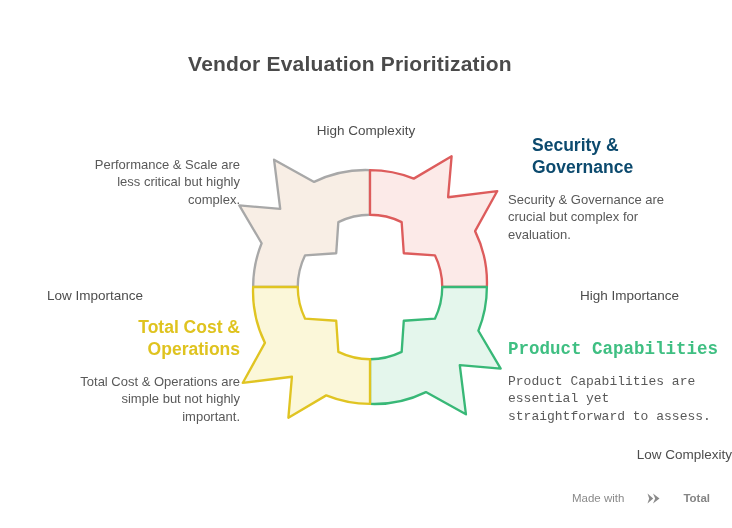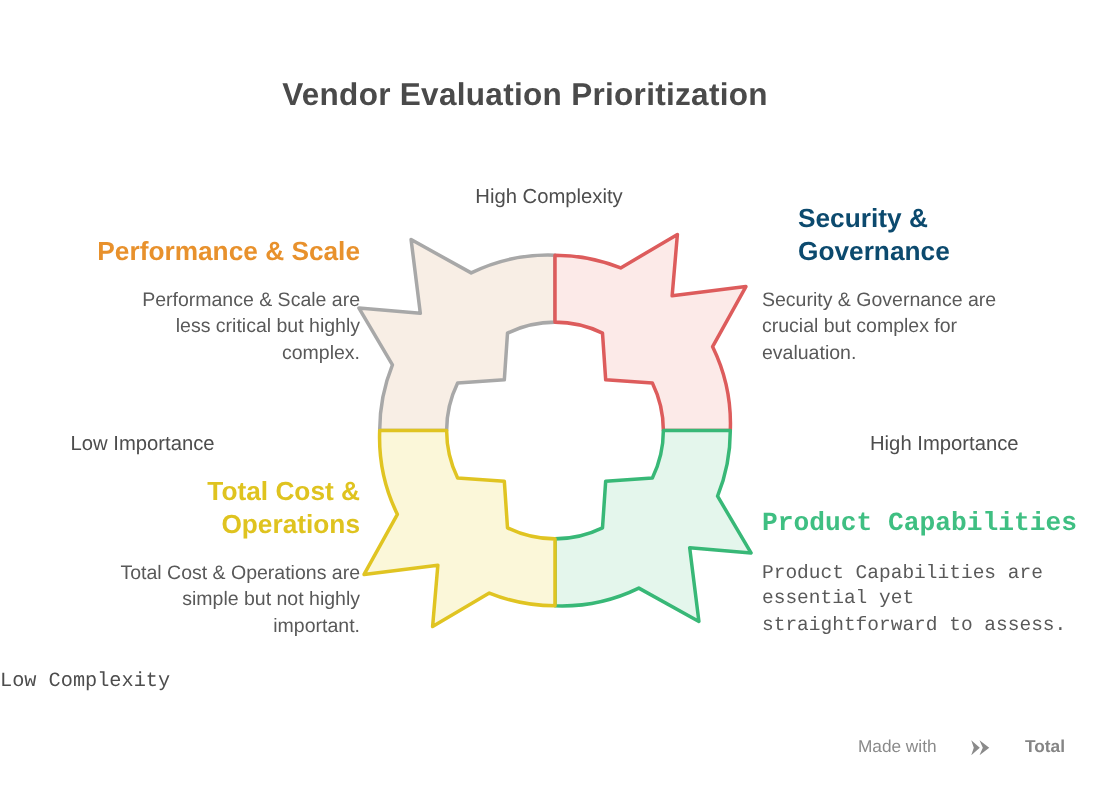--- a/index.html
+++ b/index.html
@@ -15,21 +15,21 @@
     text-align:center;
     font-size:21px;font-weight:700;color:#4a4a4a;
     letter-spacing:.2px;
   }
   .axis-label{
     position:absolute;
     font-size:13.5px;font-weight:500;color:#4d4d4d;
     white-space:nowrap;
   }
   .axis-top{top:123px;left:0;width:732px;text-align:center;}
-  .axis-bottom{top:447px;left:0;width:732px;text-align:left;font-family:Liberation Mono, monospace;}
+  .axis-bottom{top:447px;left:0;width:732px;text-align:right;}
   .axis-left{top:288px;left:47px;}
   .axis-right{top:288px;left:580px;}
   .quad{
     position:absolute;width:214px;
   }
   .quad h2{
     margin:0 0 13px 0;
     font-size:17.5px;font-weight:700;line-height:1.26;
     white-space:pre-line;
   }
@@ -60,21 +60,20 @@
 <div class="canvas">
 
   <div class="title">Vendor Evaluation Prioritization</div>
 
   <div class="axis-label axis-top">High Complexity</div>
   <div class="axis-label axis-bottom">Low Complexity</div>
   <div class="axis-label axis-left">Low Importance</div>
   <div class="axis-label axis-right">High Importance</div>
 
   <div class="quad quad-right q-performance">
-    <h2 style="color: rgb(232, 145, 44);">Performance &amp; Scale</h2>
     <p>Performance &amp; Scale are
 less critical but highly
 complex.</p>
   </div>
 
   <div class="quad quad-left q-security">
     <h2 style="color: #0c4a6e; margin-left: 24px;">Security &amp;
 Governance</h2>
     <p>Security &amp; Governance are
 crucial but complex for

